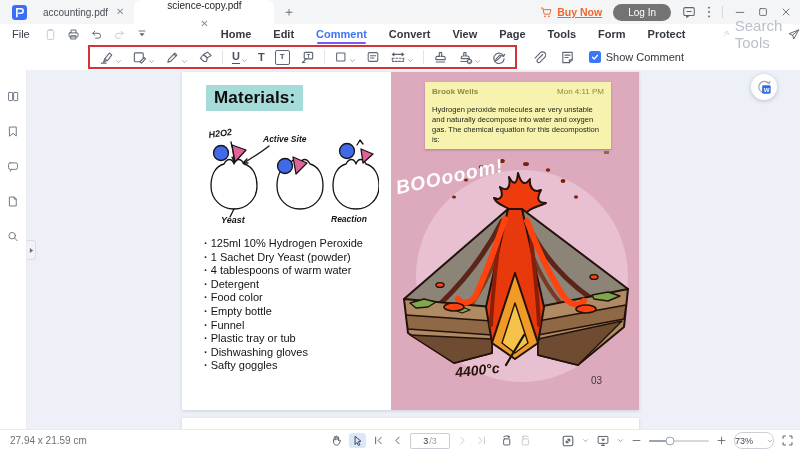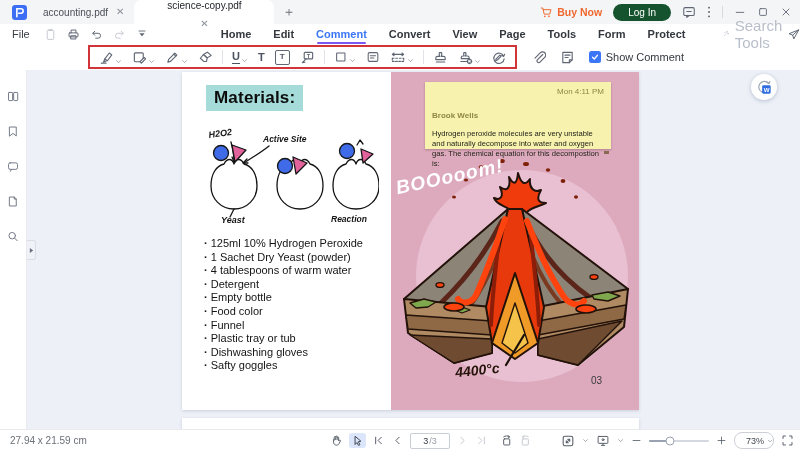--- a/index.html
+++ b/index.html
@@ -7,22 +7,22 @@
   .app{position:relative;width:800px;height:451px;overflow:hidden;}
 
   
   .titlebar{height:24px;background:#f4f5f7;display:flex;align-items:flex-end;}
   .logo-wrap{height:24px;display:flex;align-items:center;padding:0 6px 0 12px;}
   .tab{height:24px;display:flex;align-items:center;gap:8px;padding:0 10px;font-size:10px;color:#4a4f57;max-width:150px;}
   .tab .x{color:#8a9099;font-size:10px;line-height:1;}
   .tab.active{background:#fff;border-radius:7px 7px 0 0;color:#24272c;min-width:120px;flex-direction:column;}
   .newtab{font-size:13px;color:#6a7079;padding:0 8px;height:24px;display:flex;align-items:center;}
   .tb-right{margin-left:auto;height:24px;display:flex;align-items:center;gap:11px;padding-right:8px;}
-  .buynow{display:flex;align-items:center;gap:4px;color:#f0682f;font-size:10.5px;font-weight:600;}
-  .login{background:#14532d;color:#fff;font-size:10px;padding:3px 15px;border-radius:10px;}
+  .buynow{display:flex;align-items:center;gap:4px;color:#f0682f;font-size:10.5px;font-weight:600;text-decoration:underline;}
+  .login{background:#737373;color:#fff;font-size:10px;padding:3px 15px;border-radius:10px;}
   .vdiv{width:1px;height:12px;background:#d7dade;}
 
   
   .menubar{height:20px;background:#fff;display:flex;align-items:center;font-size:11px;}
   .file-lbl{margin-left:12px;color:#3b4048;}
   .qdiv{width:1px;height:12px;background:#e3e5e9;margin:0 7px;}
   .qicons{display:flex;align-items:center;gap:10px;}
   .menus{display:flex;align-items:center;margin-left:62px;}
   .menu-item{margin:0 11px;color:#33373e;font-weight:600;position:relative;}
   .menu-item.active{color:#3b76f6;}
@@ -56,40 +56,40 @@
   
   .heading{position:absolute;left:24px;top:13px;background:#a5dcd9;padding:3px 8px;font-size:17px;font-weight:800;color:#0c0c0c;letter-spacing:.2px;}
   .chem{position:absolute;left:19px;top:52px;}
   .mats{position:absolute;left:22px;top:165px;font-size:11px;line-height:13.6px;color:#141414;}
   .mat-item::before{content:"· ";font-weight:700;}
 
   
   .pinkcircle{position:absolute;left:25px;top:98px;width:212px;height:212px;border-radius:50%;background:#e9c0d1;}
   .note{position:absolute;left:34px;top:10px;width:186px;height:67px;background:#f7f3ae;box-shadow:0 1px 2px rgba(60,30,30,.3);padding:5px 7px;box-sizing:border-box;}
   .note-head{display:flex;justify-content:space-between;font-size:8px;color:#8f8645;}
-  .note-author{font-weight:700;margin-top:24px;}
+  .note-author{font-weight:700;}
   .note-body{font-size:7.6px;line-height:1.33;color:#23231a;margin-top:9px;}
   .note-corner{position:absolute;left:213px;top:79px;width:5px;height:3px;background:#8a6a50;}
   .boom{position:absolute;left:4px;top:94px;font-size:19px;font-weight:700;font-style:italic;color:#fff;transform:rotate(-12deg);letter-spacing:1px;}
   .volcano{position:absolute;left:5px;top:85px;}
   .temp{position:absolute;left:64px;top:290px;font-size:14px;font-weight:600;font-style:italic;color:#241309;transform:rotate(-6deg);}
   .pagenum{position:absolute;left:200px;top:303px;font-size:10px;color:#3a3a3a;}
 
   
   .statusbar{position:absolute;left:0;right:0;bottom:0;height:21px;background:#fff;border-top:1px solid #e8eaed;font-size:10px;color:#6b7077;}
   .sb-left{position:absolute;left:10px;line-height:21px;}
   .sb-center{position:absolute;left:330px;top:0;height:21px;display:flex;align-items:center;gap:6px;}
   .sb-right{position:absolute;right:6px;top:0;height:21px;display:flex;align-items:center;gap:7px;}
   .cursor-active{background:#dbe6fb;border-radius:3px;padding:1px 2px;display:flex;}
   .pagebox{width:38px;height:14px;border:1px solid #c9cdd4;border-radius:2px;display:flex;align-items:center;justify-content:center;font-size:9px;gap:1px;}
   .pagebox .cur{color:#33373e;} .pagebox .tot{color:#9aa0a8;}
   .slider{width:60px;height:2px;background:#d4d8df;border-radius:2px;position:relative;}
   .slider .fill{position:absolute;left:0;top:0;height:2px;width:35%;background:#9aa3b2;border-radius:2px;}
   .slider .thumb{position:absolute;left:35%;top:50%;transform:translate(-50%,-50%);width:9px;height:9px;border-radius:50%;background:#fff;border:1px solid #9aa3b2;box-sizing:border-box;}
-  .zoombox{width:38px;height:15px;border:1px solid #ccd0d6;border-radius:8px;display:flex;align-items:center;justify-content:flex-end;gap:3px;font-size:9px;color:#44484f;}
+  .zoombox{width:38px;height:15px;border:1px solid #ccd0d6;border-radius:8px;display:flex;align-items:center;justify-content:space-between;gap:3px;font-size:9px;color:#44484f;}
 
   svg.ic{stroke:#5f6673;fill:none;stroke-width:1.2;stroke-linecap:round;stroke-linejoin:round;display:block;}
   svg.ic.gray{stroke:#c6cad1;}
   svg.ic.rail{stroke:#707784;}
   svg.ic.sb{stroke:#565d68;}
   svg.ic.dis{stroke:#c5c9d0;}
 </style>
 </head>
 <body>
 
@@ -384,22 +384,22 @@
               <text x="20" y="99" font-size="9">Yeast</text>
               <text x="130" y="98" font-size="8.5">Reaction</text>
             </g>
           </svg>
 
           <div class="mats">
               <div class="mat-item">125ml 10% Hydrogen Peroxide</div>
               <div class="mat-item">1 Sachet Dry Yeast (powder)</div>
               <div class="mat-item">4 tablespoons of warm water</div>
               <div class="mat-item">Detergent</div>
+              <div class="mat-item">Food color</div>
               <div class="mat-item">Empty bottle</div>
-              <div class="mat-item">Food color</div>
               <div class="mat-item">Funnel</div>
               <div class="mat-item">Plastic tray or tub</div>
               <div class="mat-item">Dishwashing gloves</div>
               <div class="mat-item">Safty goggles</div>
             </div>
         </div>
 
         <div class="page-right">
           <div class="pinkcircle"></div>
 

